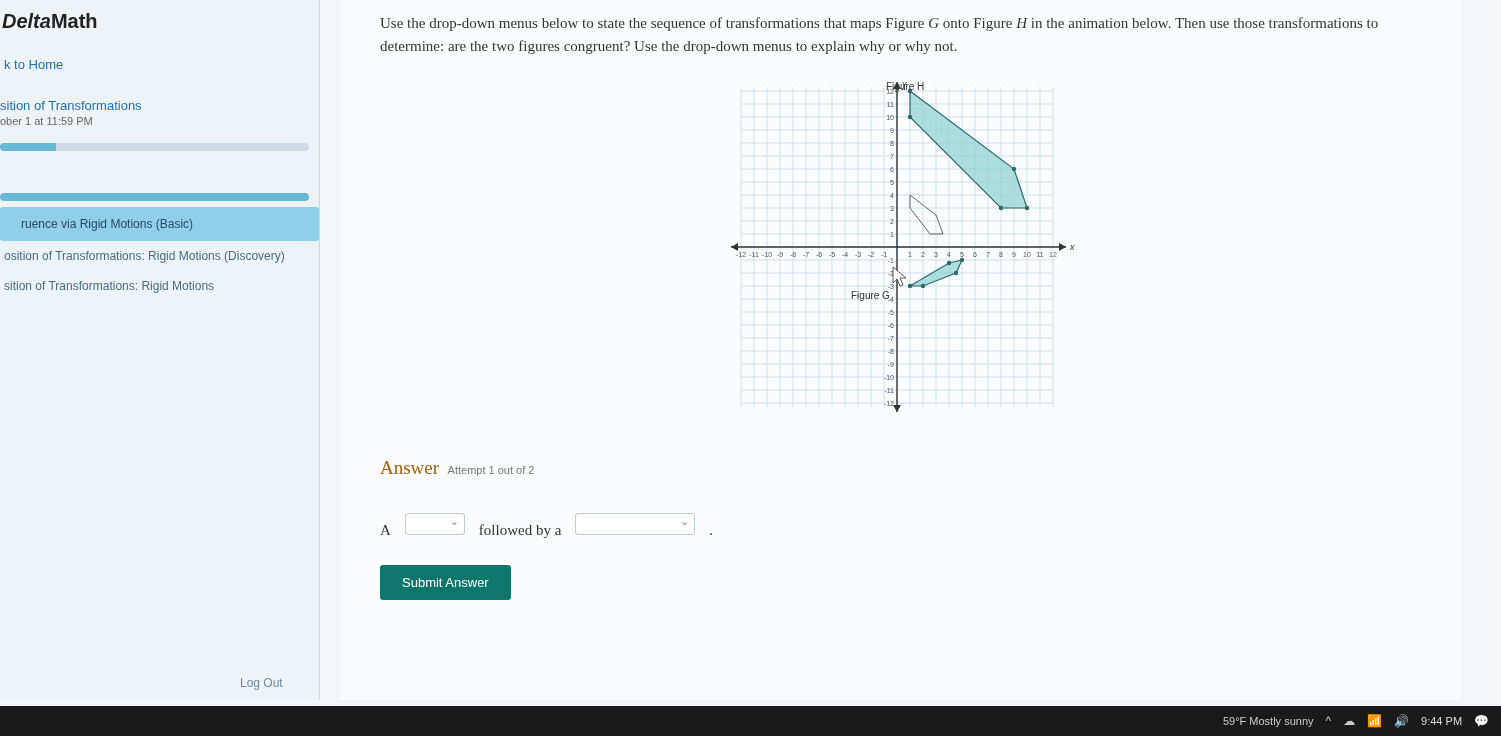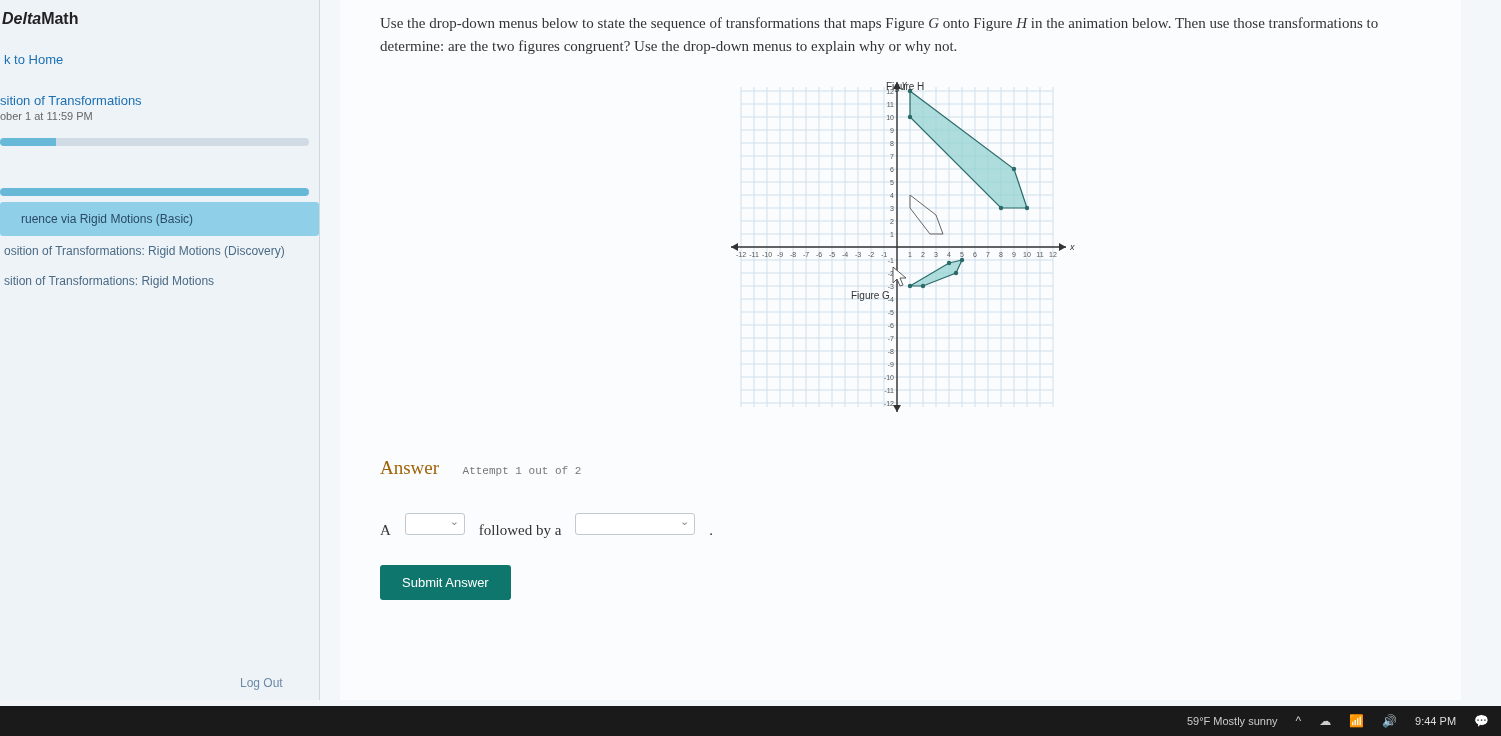--- a/index.html
+++ b/index.html
@@ -15,21 +15,21 @@
   .sidebar {
     position: absolute;
     left: 0;
     top: 0;
     width: 320px;
     height: 700px;
     background: #eef3f8;
     border-right: 1px solid #d0d7de;
   }
   .logo {
-    font-size: 16px;
+    font-size: 20px;
     font-weight: 600;
     padding: 10px 8px 16px 2px;
     color: #222;
   }
   .logo .bold { font-weight: 800; font-style: italic; }
   .back-link {
     color: #1a6fb3;
     font-size: 13px;
     padding: 8px 4px;
     cursor: pointer;
@@ -101,22 +101,21 @@
   .answer-block { margin-top: 30px; }
   .answer-label {
     font-size: 19px;
     font-weight: normal;
     color: #a16207;
     font-family: Georgia, serif;
   }
   .attempt {
     font-size: 11px;
     color: #777;
-    margin-left: 19px;
-    font-family: Liberation Mono, monospace;
+    margin-left: 4px;
   }
   .answer-row {
     margin-top: 34px;
     font-size: 15px;
     font-family: Georgia, serif;
     display: flex;
     align-items: baseline;
     gap: 14px;
     flex-wrap: wrap;
   }
@@ -156,21 +155,21 @@
     bottom: 0;
     width: 1501px;
     height: 30px;
     background: #1a1a1a;
     color: #ddd;
     display: flex;
     align-items: center;
     justify-content: flex-end;
     padding: 0 12px;
     font-size: 11px;
-    gap: 18px;
+    gap: 12px;
   }
   .taskbar .wx { color: #ccc; }
   .taskbar .time { text-align: right; line-height: 1.1; }
   .tray-icon { font-size: 12px; color: #ccc; }
 </style>
 </head>
 <body>
 
 <div class="sidebar">
   <div class="logo">

